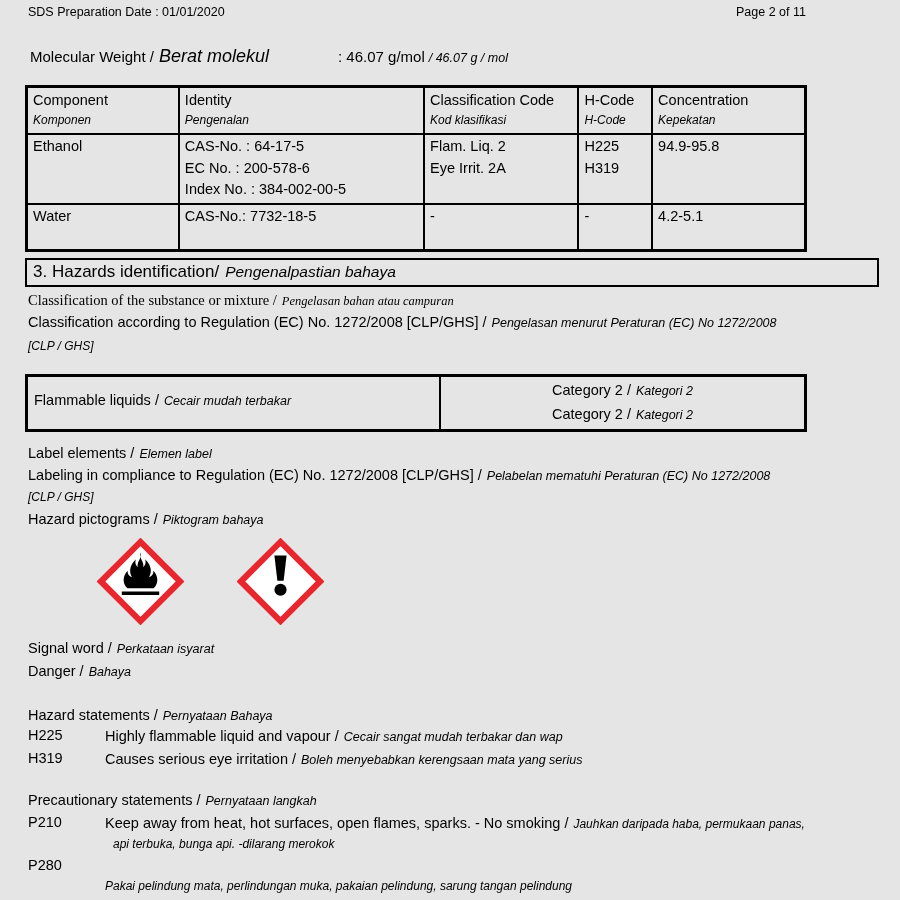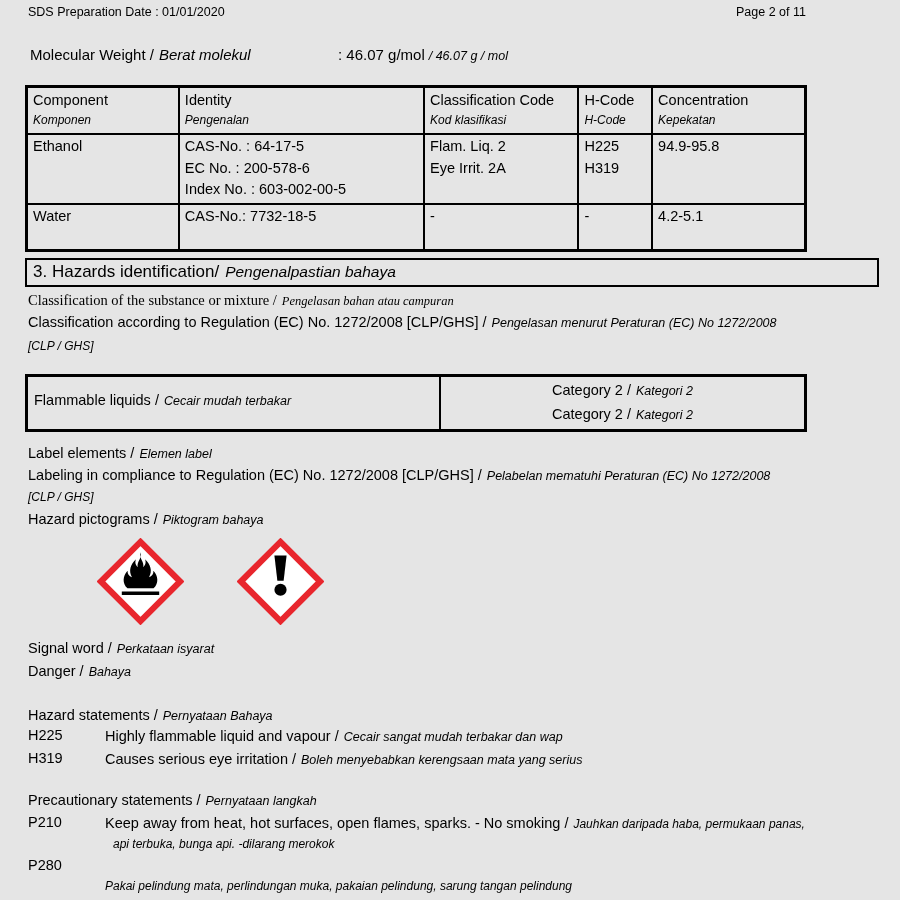--- a/index.html
+++ b/index.html
@@ -8,21 +8,21 @@
   .page { position: relative; width: 900px; height: 900px; background: #e5e5e5; }
   .line { position: absolute; white-space: nowrap; }
   .en  { font-size: 14.5px; }
   .ms  { font-style: italic; font-size: 12.5px; margin-left: 5px; }
   .ms-only { font-style: italic; font-size: 12.5px; }
   .hdr { font-size: 12.5px; }
 
   
   .mw-label { display: inline-block; width: 308px; }
   .mw-en { font-size: 15px; }
-  .mw-ms { font-style: italic; font-size: 15px; margin-left: 5px; }
+  .mw-ms { font-style: italic; font-size: 18px; margin-left: 5px; }
   .mw-val-en { font-size: 15px; }
   .mw-val-ms { font-style: italic; font-size: 12.5px; margin-left: 4px; }
 
   
   table.comp { position: absolute; left: 25px; top: 85px; border-collapse: collapse;
                table-layout: fixed; width: 782px; }
   table.comp td { border: 2px solid #000; vertical-align: top;
                   padding: 1px 5px 2px 5px; line-height: 21px; }
   table.comp { border: 3px solid #000; }
   table.comp tr.thead td { height: 42px; }
@@ -97,21 +97,21 @@
         <div class="th-ms">Kepekatan</div>
       </td>
     </tr>
     <tr class="r1">
       <td>
         <div class="cell-line">Ethanol</div>
       </td>
       <td>
         <div class="cell-line">CAS-No. : 64-17-5</div>
         <div class="cell-line">EC No. : 200-578-6</div>
-        <div class="cell-line">Index No. : 603-002-00-5</div>
+        <div class="cell-line">Index No. : 384-002-00-5</div>
       </td>
       <td>
         <div class="cell-line">Flam. Liq. 2</div>
         <div class="cell-line">Eye Irrit. 2A</div>
       </td>
       <td>
         <div class="cell-line">H225</div>
         <div class="cell-line">H319</div>
       </td>
       <td>

